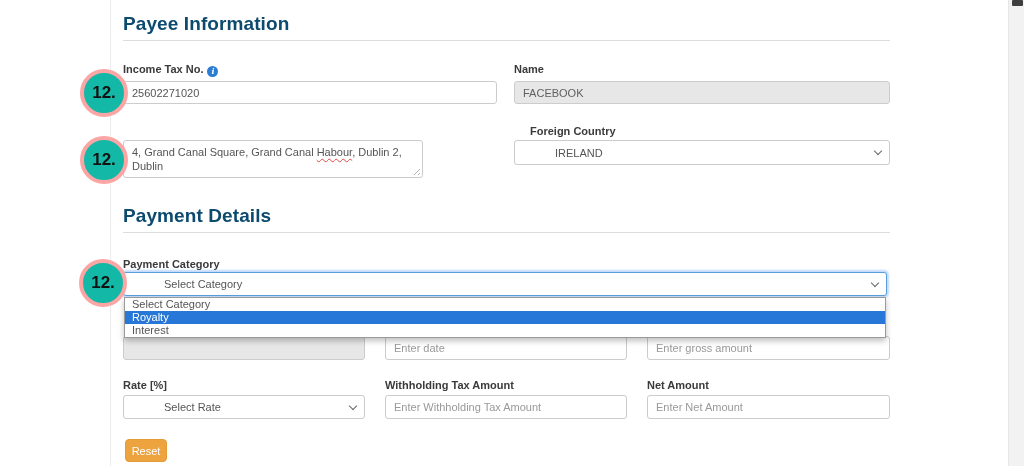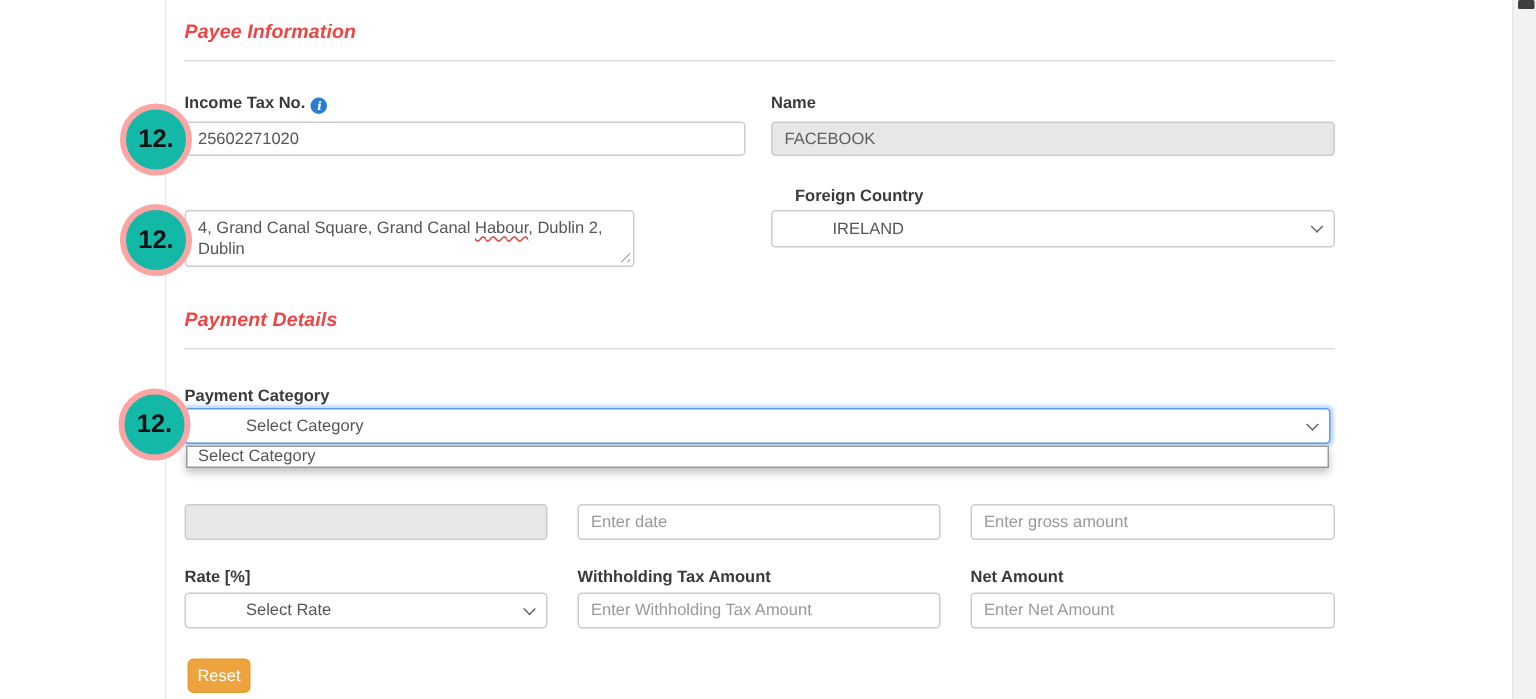--- a/index.html
+++ b/index.html
@@ -17,23 +17,22 @@
   }
   .page-edge-right {
     position: absolute; left: 1008px; top: 0; width: 16px; height: 466px;
     background: #f2f2f2; border-left: 1px solid #e6e6e6;
   }
   .scroll-thumb {
     position: absolute; left: 1012px; top: 0; width: 11px; height: 6px;
     background: #3f3f3f; border-radius: 1px;
   }
   .section-title {
-    position: absolute; font-size: 13px; font-weight: bold; color: #ef4444;
+    position: absolute; font-size: 19px; font-weight: bold; color: #0c4a6e;
     letter-spacing: 0.1px;
-    font-style: italic;
   }
   .hr { position: absolute; left: 123px; width: 767px; height: 1px; background: #dddddd; }
   .lbl {
     position: absolute; font-size: 11px; font-weight: bold; color: #3a3a3a;
     white-space: nowrap;
   }
   .field {
     position: absolute; border: 1px solid #cccccc; border-radius: 3px;
     background: #ffffff; font-size: 11px; color: #555555;
     font-family: "Liberation Sans", sans-serif;
@@ -135,20 +134,22 @@
 <div class="lbl" style="left:123px; top:258px;">Payment Category</div>
 <div class="field selectbox focused" style="left:123px; top:272px; width:764px; height:24px; z-index:3;">
   <span>Select Category</span>
   <span class="chevron-wrap">
       <span class="chev"></span>
     </span>
 </div>
 
 <div class="dropdown">
   <div class="opt">Select Category</div>
+  <div class="opt highlighted">Royalty</div>
+  <div class="opt">Interest</div>
 </div>
 
 <div class="field disabled" style="left:123px; top:336px; width:242px; height:24px;"></div>
 <input class="field" style="left: 385px; top: 336px; width: 242px; height: 24px;" placeholder="Enter date">
 <input class="field" style="left: 647px; top: 336px; width: 243px; height: 24px;" placeholder="Enter gross amount">
 
 <div class="lbl" style="left:123px; top:379px;">Rate [%]</div>
 <div class="lbl" style="left:385px; top:379px;">Withholding Tax Amount</div>
 <div class="lbl" style="left:647px; top:379px;">Net Amount</div>
 

